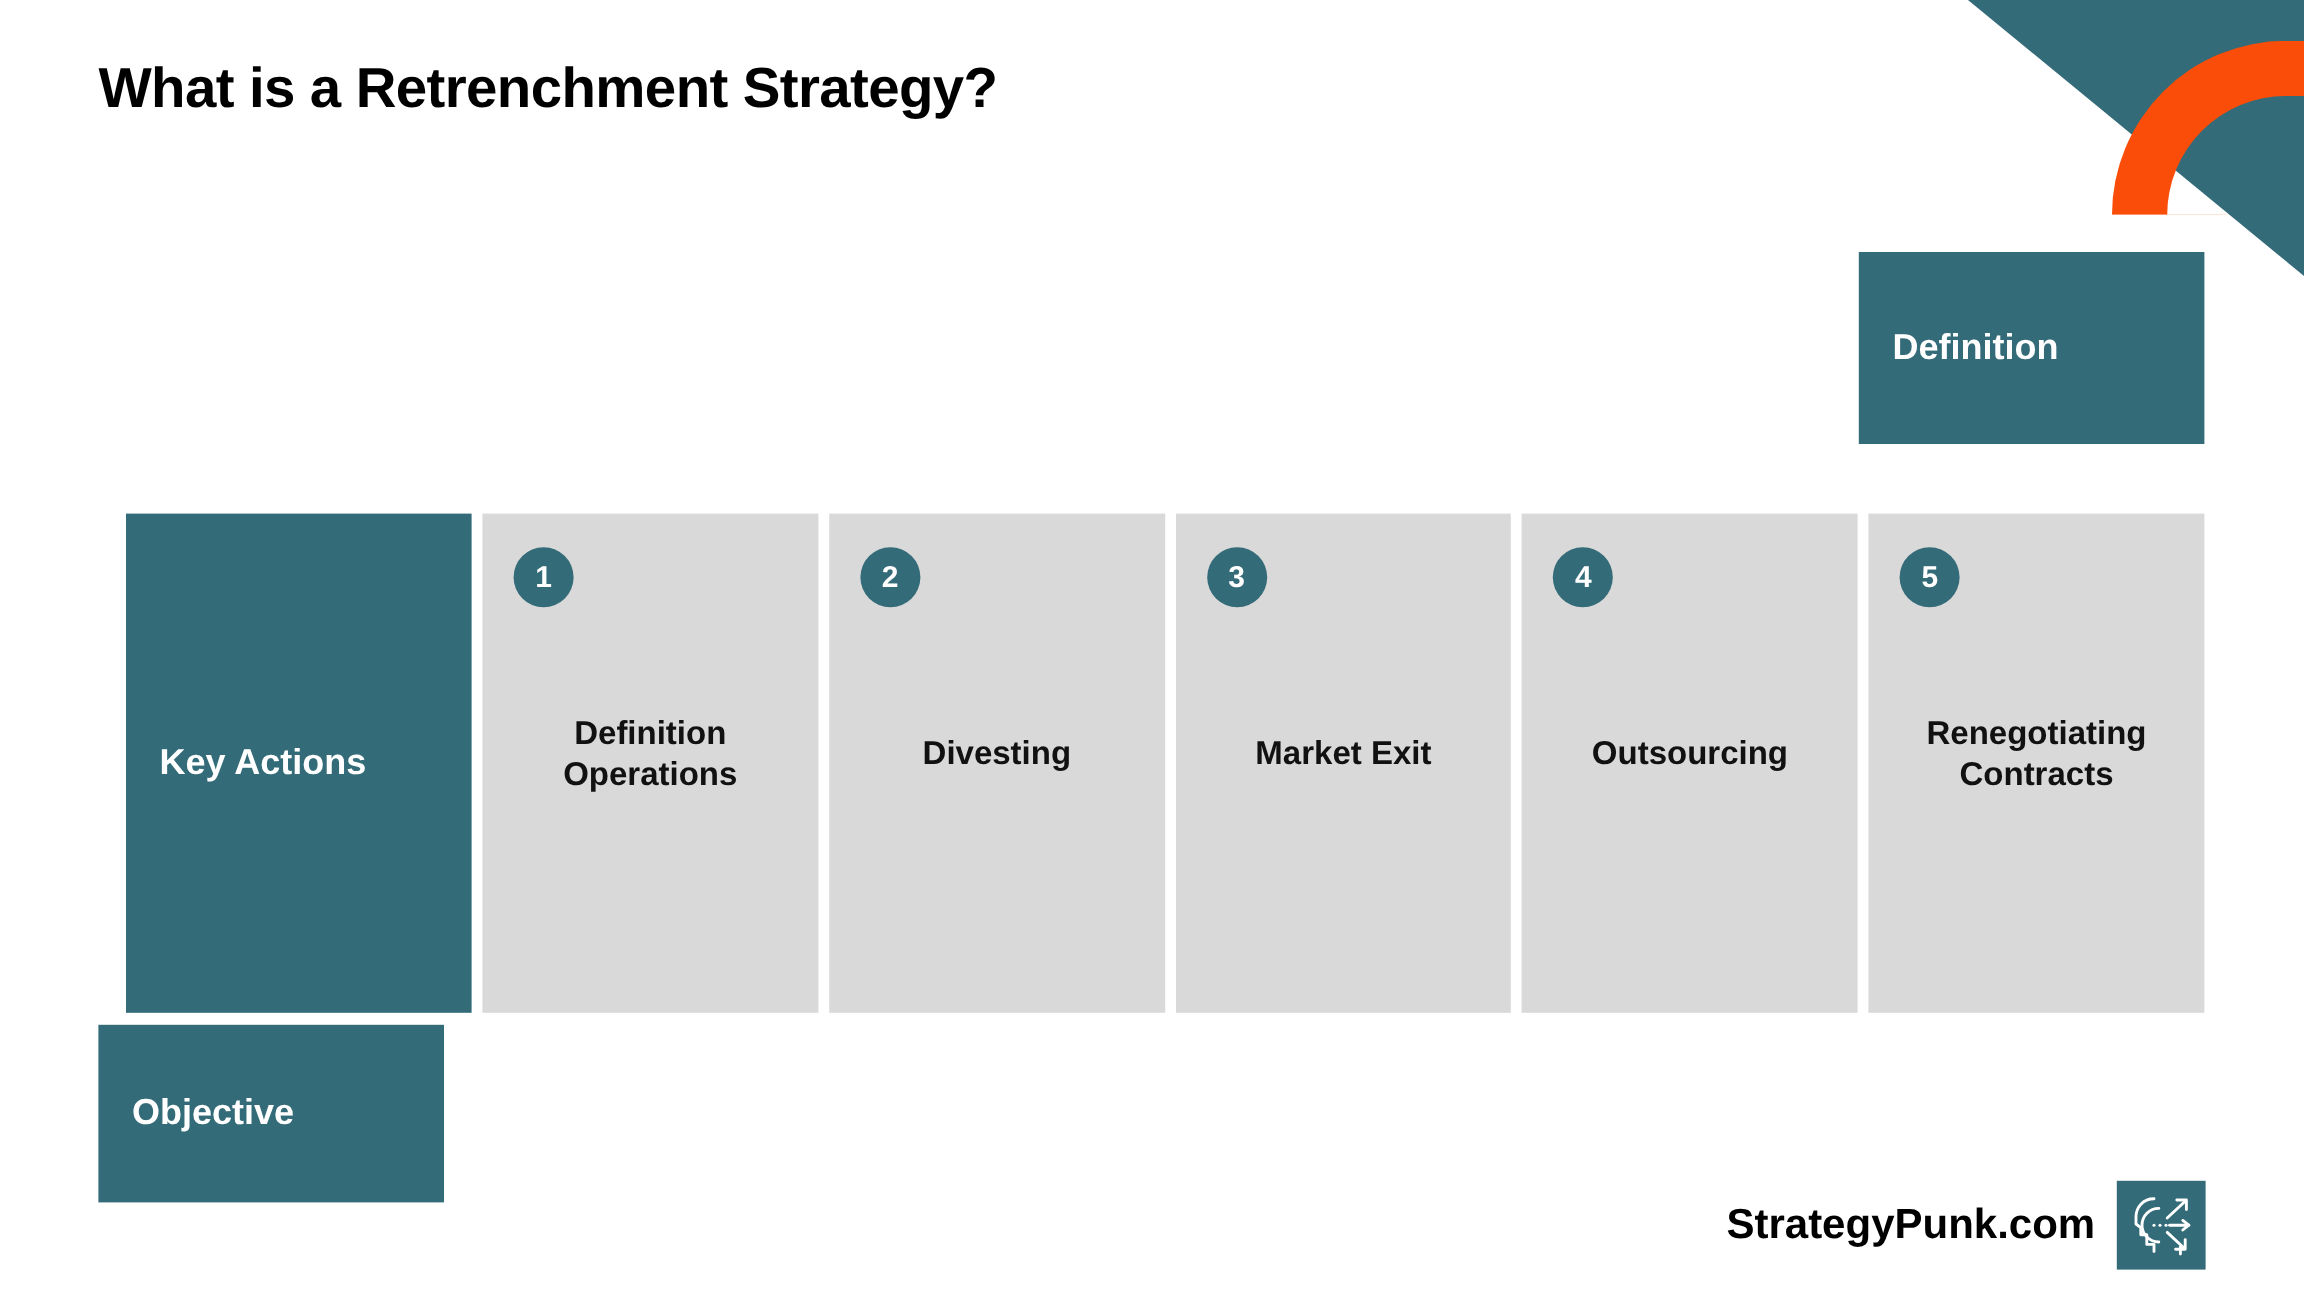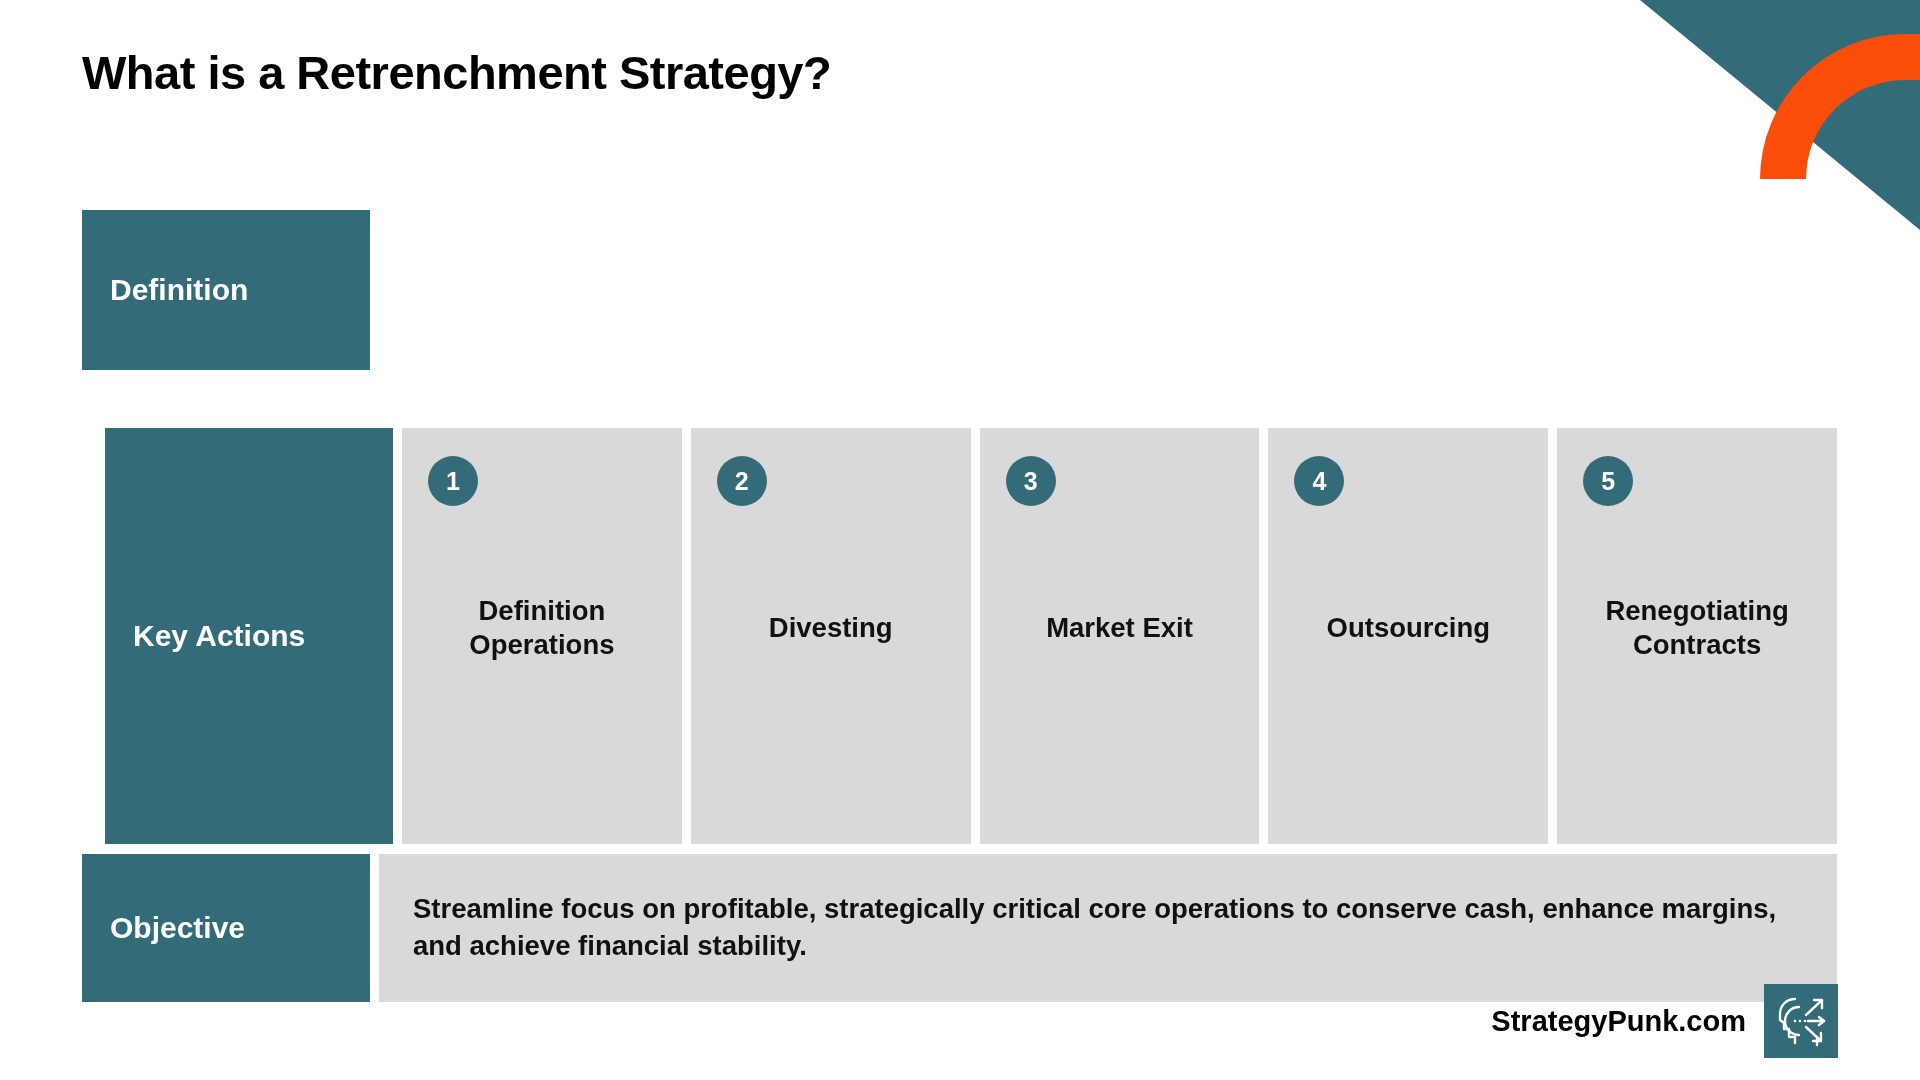--- a/index.html
+++ b/index.html
@@ -96,21 +96,21 @@
   }
 
   .row-text {
     font-size: 27.5px;
     font-weight: bold;
     color: #111111;
     line-height: 1.33;
   }
 
   
-  .row-definition { height: 208px; }
+  .row-definition { height: 208px; justify-content: flex-end; }
   .row-definition .row-label { height: 160px; }
   .row-definition .row-body  { height: 160px; }
 
   
   .row-actions { height: 416px; }
   .row-actions .row-label { height: 416px; margin-left: 23px; }
 
   .cards {
     flex: 1 1 auto;
     display: flex;
@@ -162,21 +162,21 @@
   
   .footer {
     position: absolute;
     right: 82px;
     bottom: 22px;
     display: flex;
     align-items: center;
     gap: 18px;
   }
   .footer-text {
-    font-size: 29px;
+    font-size: 35px;
     font-weight: bold;
     color: #000000;
   }
   .footer-logo {
     width: 74px;
     height: 74px;
     background: #336b78;
     display: flex;
     align-items: center;
     justify-content: center;
@@ -227,23 +227,20 @@
         <div class="card">
           <div class="card-badge">5</div>
           <div class="card-label">Renegotiating Contracts</div>
         </div>
 
       </div>
     </div>
 
     <div class="row row-objective">
       <div class="row-label">Objective</div>
-      <div class="row-body">
-        <div class="row-text">Streamline focus on profitable, strategically critical core operations to conserve cash, enhance margins, and achieve financial stability.</div>
-      </div>
     </div>
 
   </div>
 
   <div class="footer">
     <div class="footer-text">StrategyPunk.com</div>
     <div class="footer-logo">
       <svg width="56" height="56" viewBox="0 0 56 56" fill="none" stroke="#ffffff" stroke-width="2.4" stroke-linecap="round" stroke-linejoin="round">
 
         <path d="M22 6 C13 6 7 13 7 21 L7 27 L11 30 L11 36 L16 36 L16 44 L22 44 L22 50"></path>

